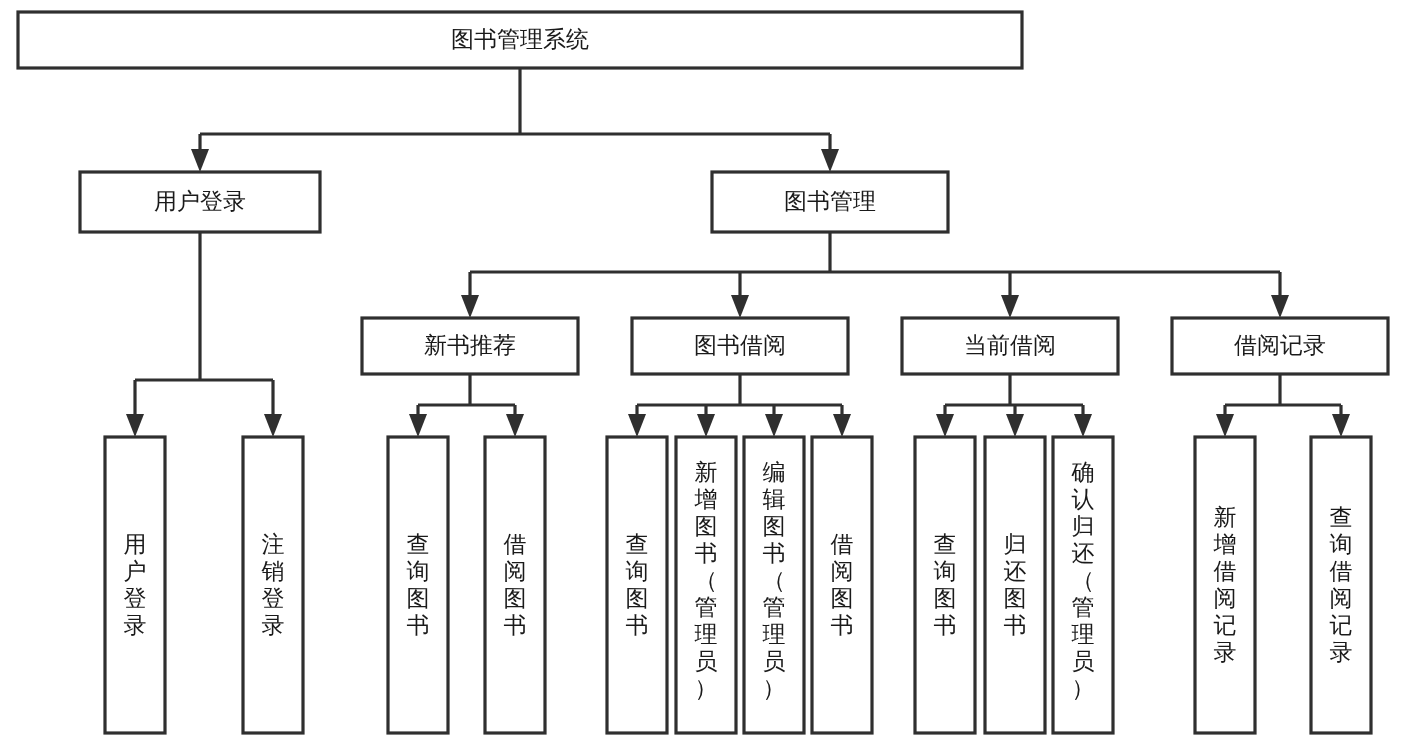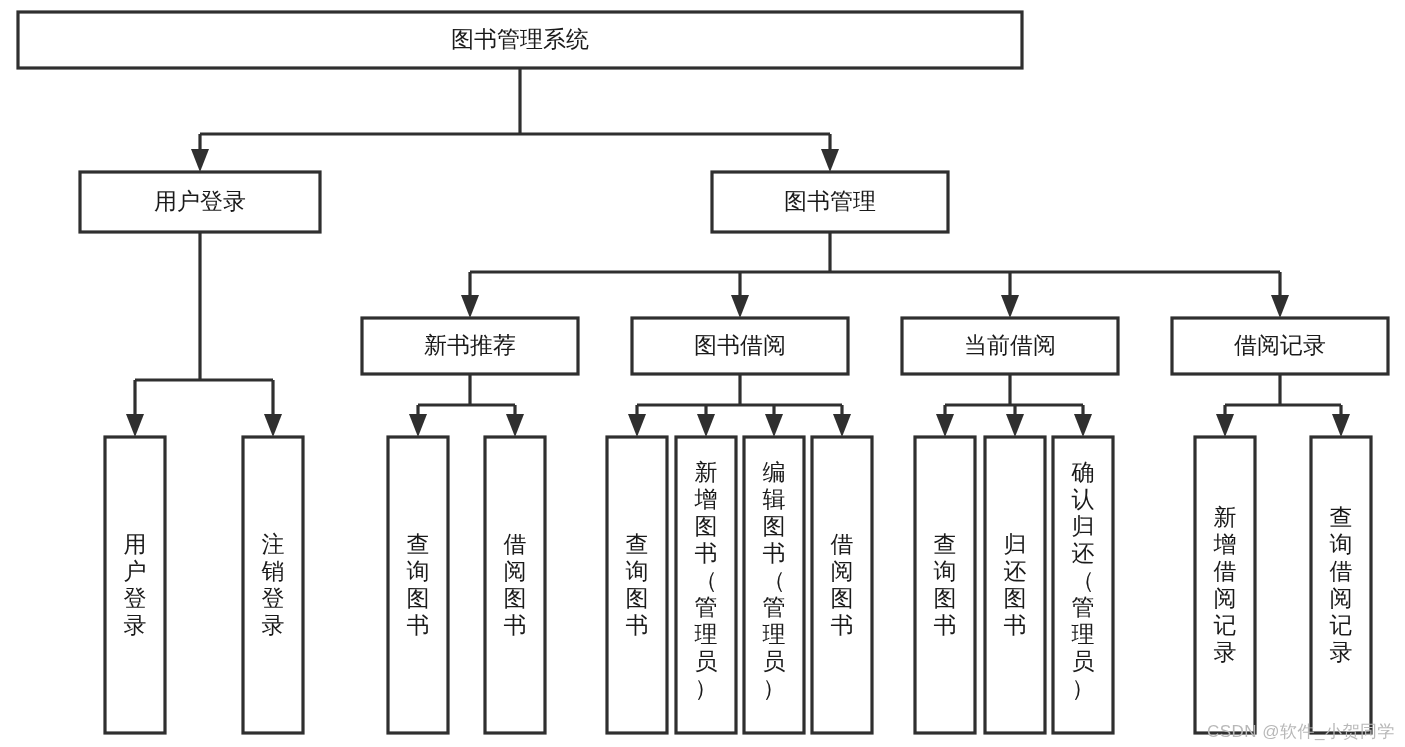--- a/index.html
+++ b/index.html
@@ -202,14 +202,13 @@
         <g>
           <rect x="1195" y="437" width="60" height="296" class="node-rect"></rect>
           <text x="1225" y="0" class="node-label-v"><tspan x="1225" y="525.06">新</tspan><tspan x="1225" y="552.06">增</tspan><tspan x="1225" y="579.06">借</tspan><tspan x="1225" y="606.06">阅</tspan><tspan x="1225" y="633.06">记</tspan><tspan x="1225" y="660.06">录</tspan></text>
         </g>
         <g>
           <rect x="1311" y="437" width="60" height="296" class="node-rect"></rect>
           <text x="1341" y="0" class="node-label-v"><tspan x="1341" y="525.06">查</tspan><tspan x="1341" y="552.06">询</tspan><tspan x="1341" y="579.06">借</tspan><tspan x="1341" y="606.06">阅</tspan><tspan x="1341" y="633.06">记</tspan><tspan x="1341" y="660.06">录</tspan></text>
         </g>
       </g>
   </svg>
-  <div class="watermark-text">CSDN @软件_小贺同学</div>
 </div>
 
 </body></html>

